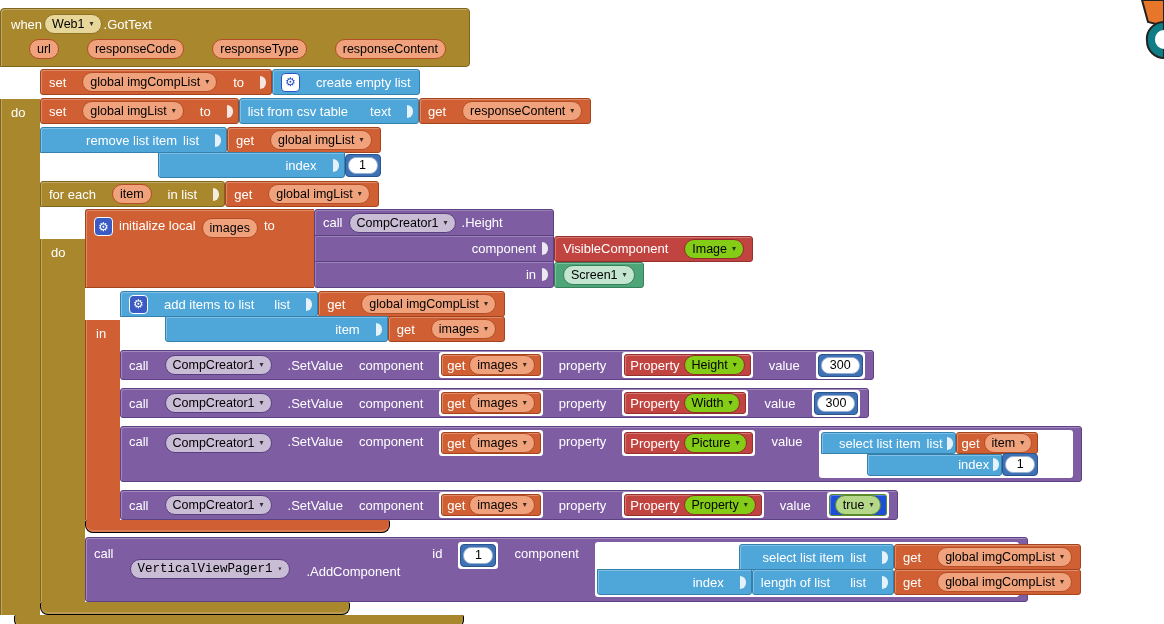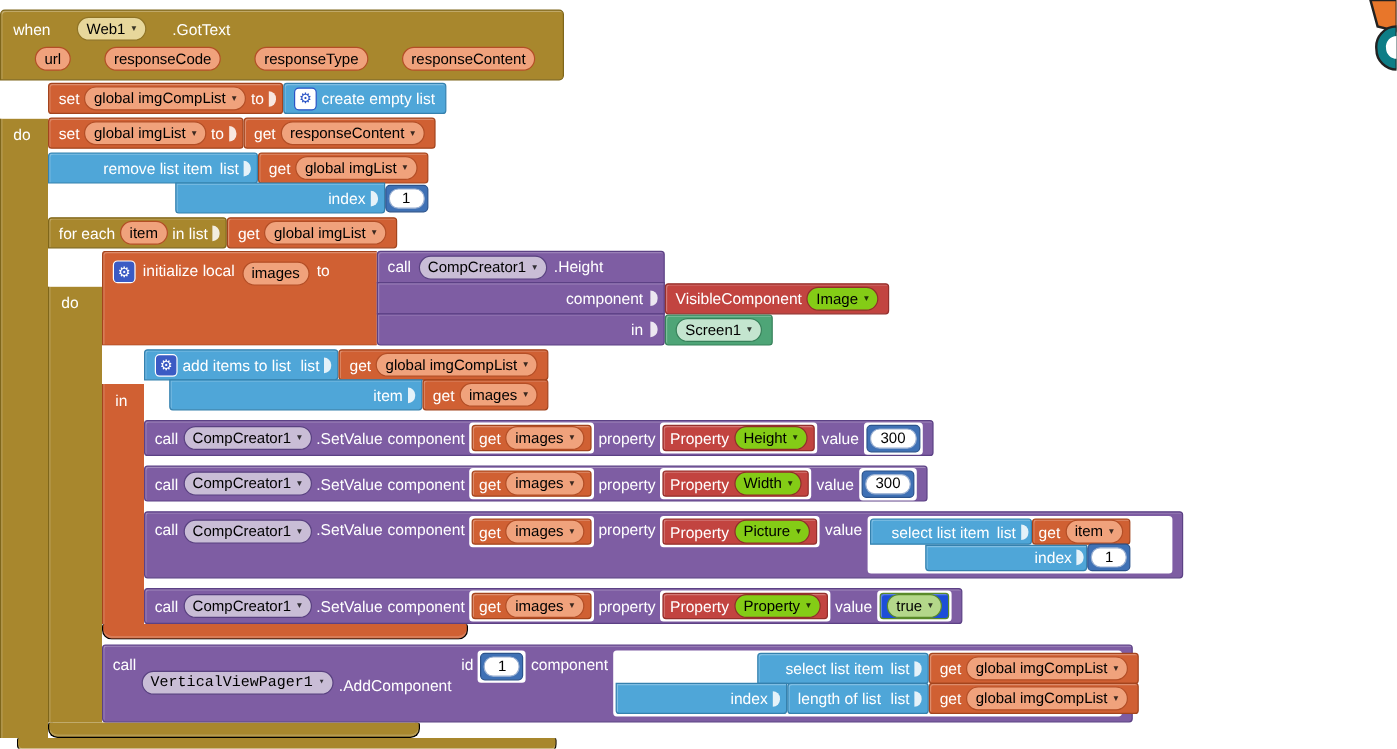--- a/index.html
+++ b/index.html
@@ -1,21 +1,21 @@
 <!DOCTYPE html>
 <html><head>
 <meta charset="utf-8">
 <style>
   html,body{margin:0;padding:0;background:#fff;}
   .canvas{position:relative;width:1164px;height:624px;background:#ffffff;overflow:hidden;
           font-family:"Liberation Sans",sans-serif;font-size:13px;}
   .tree{position:absolute;left:0;top:8px;}
 
   
-  .b{display:inline-flex;align-items:center;gap:4px;padding:0 8px;height:26px;
+  .b{display:inline-flex;align-items:center;gap:16px;padding:0 8px;height:26px;
      border:1px solid;border-radius:3px;color:#fff;white-space:nowrap;
      box-shadow:inset 1px 1px 0 rgba(255,255,255,.28);box-sizing:border-box;}
   .sm{height:22px;padding:0 5px;gap:4px;}
   .gold{background:#A8872D;border-color:#7F661A;}
   .orange{background:#D06033;border-color:#A3441D;}
   .blue{background:#4FA6D8;border-color:#3581AE;}
   .purple{background:#7E5DA3;border-color:#5C4185;}
   .red{background:#C24440;border-color:#94302D;}
   .green{background:#1d4ed8;border-color:#5A8A2A;}
   .teal{background:#4EA577;border-color:#37815A;}
@@ -59,21 +59,21 @@
   .spine{flex:none;color:#fff;padding:6px 12px 0 10px;box-sizing:border-box;
          box-shadow:inset 1px 0 0 rgba(255,255,255,.25);margin-top:32px;}
   .sp-when{width:40px;background:#A8872D;border-left:1px solid #7F661A;}
   .sp-for{width:45px;background:#A8872D;border-left:1px solid #7F661A;}
   .sp-in{width:35px;background:#D06033;border-left:1px solid #A3441D;}
   .foot{height:12px;border:1px solid;border-top:none;border-radius:2px 2px 8px 8px;
         box-shadow:inset 0 -2px 0 rgba(255,255,255,.18);}
 
   .whead{height:auto;flex-direction:column;align-items:flex-start;gap:5px;
          padding:5px 10px 7px 10px;border-radius:4px 4px 4px 0;}
-  .hrow{display:flex;align-items:center;gap:22px;}
+  .hrow{display:flex;align-items:center;gap:2px;}
   .prow{display:flex;align-items:center;gap:28px;margin-left:18px;}
 
   
   .ragged{display:flex;flex-direction:column;align-items:flex-end;}
   .rrow{display:flex;align-items:center;}
   .lab-r{display:inline-flex;justify-content:flex-end;align-items:center;gap:6px;}
 
   
   .init-top{display:flex;align-items:stretch;}
   .init-left{display:flex;align-items:flex-start;gap:6px;background:#D06033;
@@ -139,20 +139,25 @@
           </div>
 
           <div class="rrow">
             <span class="b orange">
               <span>set</span>
               <span class="chip c-salmon">
                 <span>global imgList</span>
                 <span class="dd">▾</span>
               </span>
               <span>to</span>
+              <i class="notch"></i>
+            </span>
+            <span class="b blue">
+              <span>list from csv table</span>
+              <span style="margin-left:6px;">text</span>
               <i class="notch"></i>
             </span>
             <span class="b orange">
               <span>get</span>
               <span class="chip c-salmon">
                 <span>responseContent</span>
                 <span class="dd">▾</span>
               </span>
             </span>
           </div>

